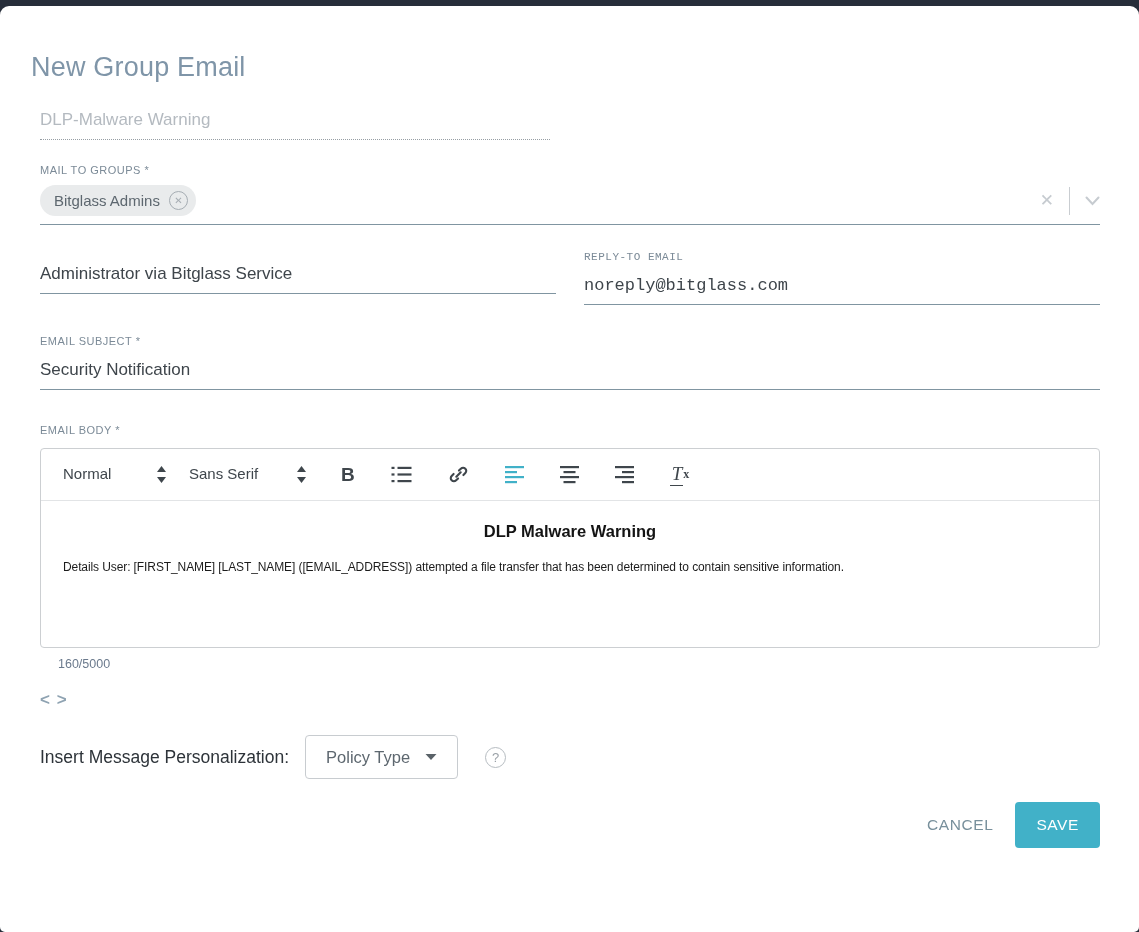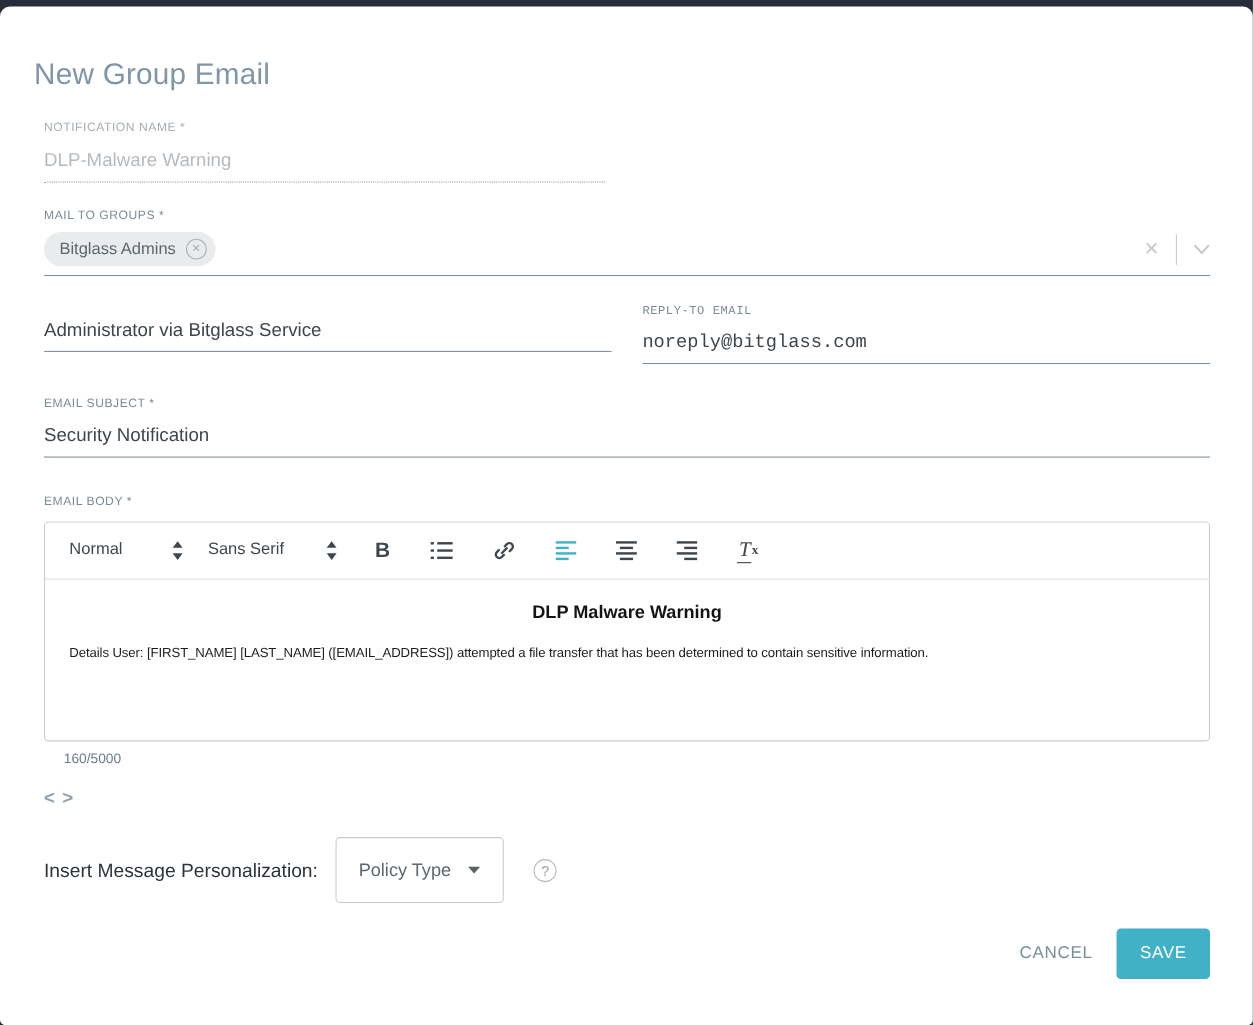--- a/index.html
+++ b/index.html
@@ -90,21 +90,21 @@
   .char-counter { margin:9px 0 0 18px; font-size:12.5px; color:#6b7a8d; }
   .code-toggle {
     margin-top:19px; font-size:17px; font-weight:600; color:#8fa3b2;
     letter-spacing:1px; cursor:pointer; display:inline-block;
   }
 
   .personalization { display:flex; align-items:center; margin-top:25px; }
   .personalization-label { font-size:17.5px; color:#2d3339; }
   .policy-select {
     margin-left:16px; border:1px solid #c8ccd0; border-radius:4px;
-    padding:0 20px; height:60px; display:flex; align-items:center; gap:15px;
+    padding:0 20px; height:44px; display:flex; align-items:center; gap:15px;
     cursor:pointer; background:#fff;
   }
   .policy-select .sel-text { font-size:16.5px; color:#5d676f; }
   .help-icon {
     margin-left:27px; width:21px; height:21px; border-radius:50%;
     border:1.5px solid #b6bcc1; color:#9aa1a7; font-size:13px;
     display:flex; align-items:center; justify-content:center; cursor:default;
   }
 
   .actions { display:flex; justify-content:flex-end; align-items:center; margin-top:23px; }
@@ -123,21 +123,20 @@
 </head>
 <body>
 
 <div class="dialog">
   <h1 class="page-title">New Group Email</h1>
 
   <div class="content">
 
     
     <div class="notification-field">
-      <div class="field-label dim">NOTIFICATION NAME *</div>
       <div class="value">DLP-Malware Warning</div>
     </div>
 
     
     <div class="groups-field">
       <div class="field-label">MAIL TO GROUPS *</div>
       <div class="chips-row">
         <span class="chip">
           <span>Bitglass Admins</span>
           <span class="chip-remove">✕</span>

